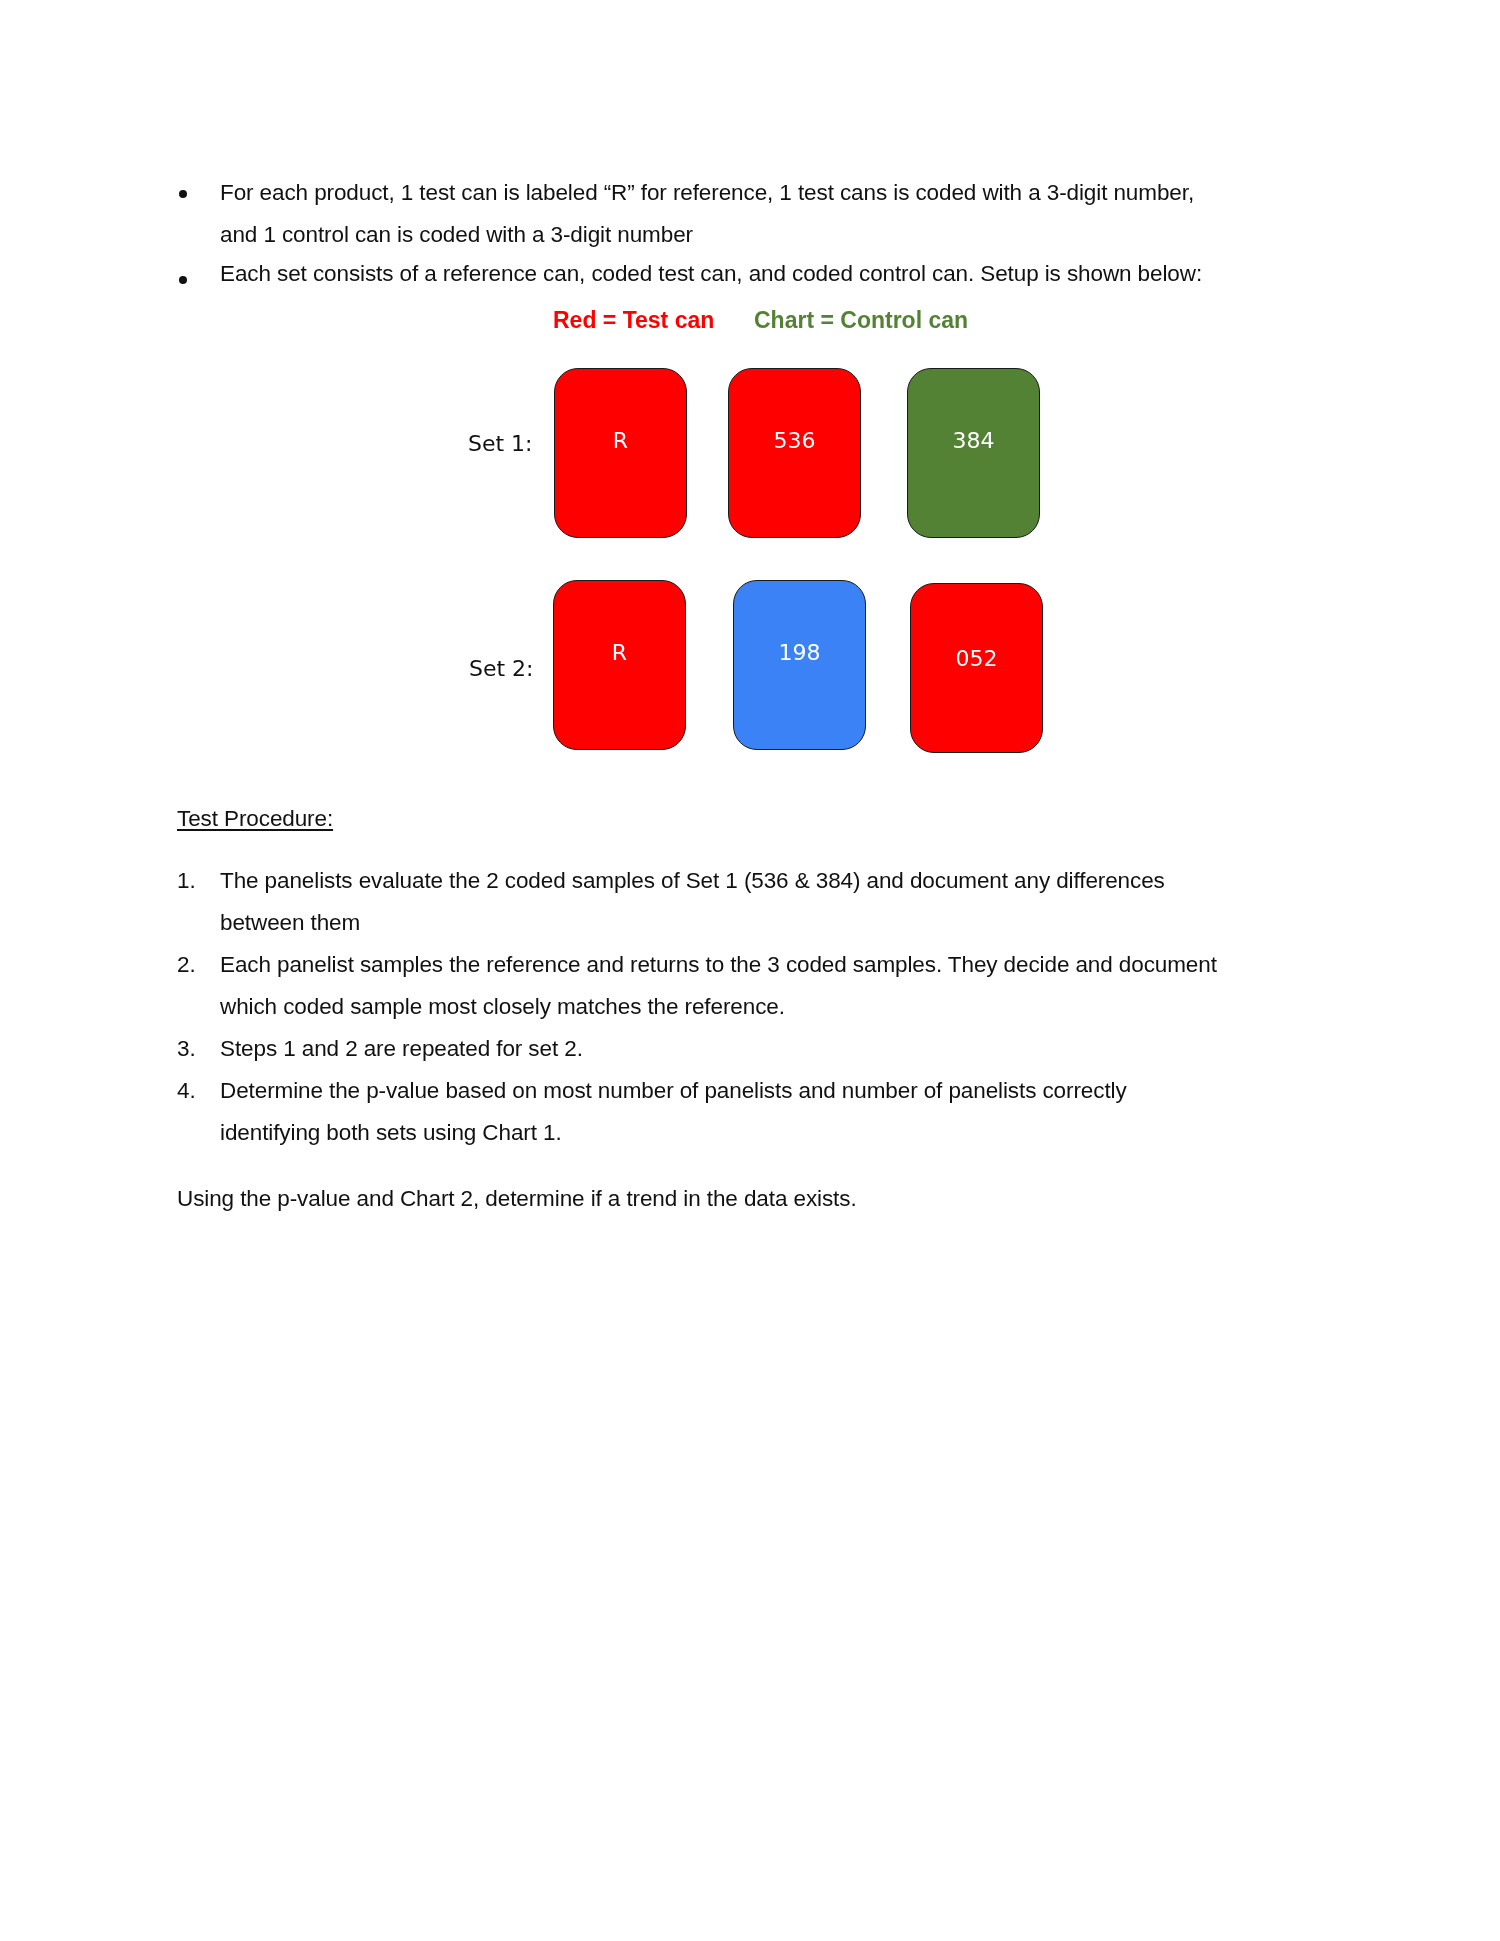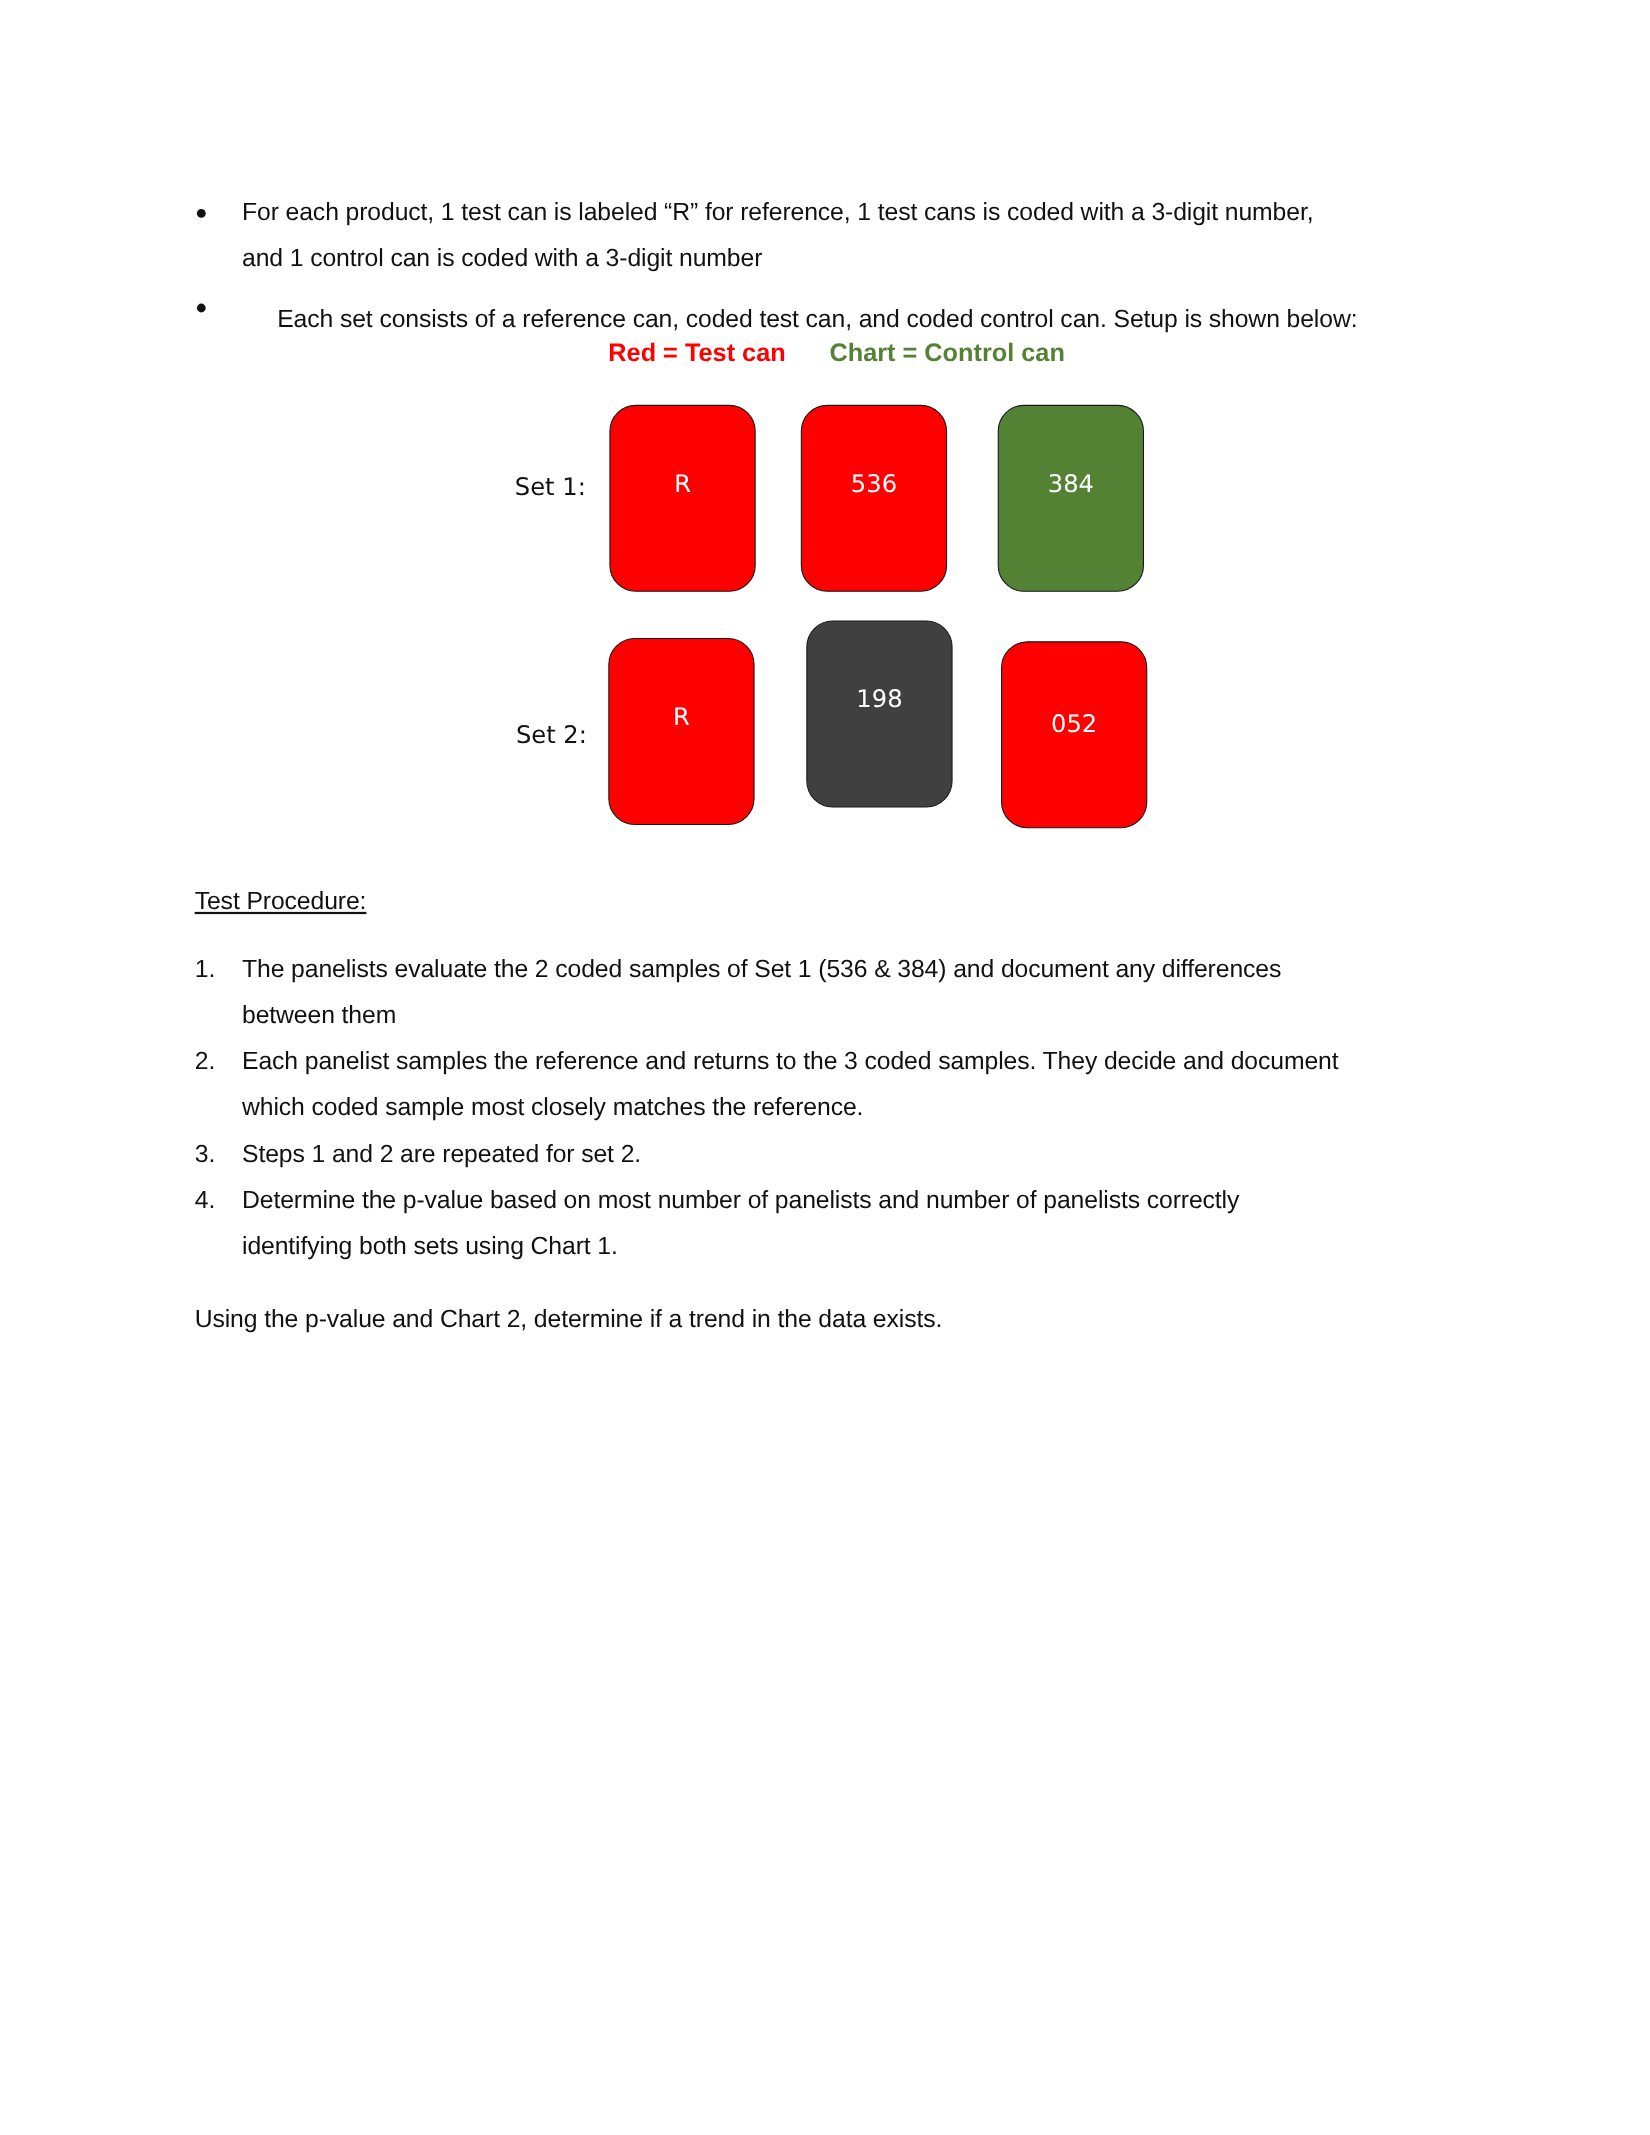--- a/index.html
+++ b/index.html
@@ -16,21 +16,21 @@
 </style>
 </head>
 <body>
 
 <div>
   <div class="bullet" style="left:179px; top:190px;"></div>
   <div class="line" style="left:220px; top:179px;text-align:center;">For each product, 1 test can is labeled “R” for reference, 1 test cans is coded with a 3-digit number,</div>
   <div class="line" style="left:220px; top:221px;">and 1 control can is coded with a  3-digit number</div>
 
   <div class="bullet" style="left:179px; top:276px;"></div>
-  <div class="line" style="left:220px; top:276px;margin-left:32px;">Each set consists of a reference can, coded test can, and coded control can. Setup is shown below:</div>
+  <div class="line" style="left:220px; top:260px;">Each set consists of a reference can, coded test can, and coded control can. Setup is shown below:</div>
 </div>
 
 <div>
   <div class="legend" style="left:553px; color:#ff0000;">Red = Test can</div>
   <div class="legend" style="left:754px; color:#548235;">Chart = Control can</div>
 </div>
 
 <div>
   <div class="set-label" style="left:468px; top:430px;">Set 1:</div>
   <div class="can" style="left:554px; top:368px; background:#ff0000;">
@@ -42,21 +42,21 @@
   <div class="can" style="left:907px; top:368px; background:#548235;">
     <span>384</span>
   </div>
 </div>
 
 <div>
   <div class="set-label" style="left:469px; top:655px;">Set 2:</div>
   <div class="can" style="left:553px; top:580px; background:#ff0000;">
     <span>R</span>
   </div>
-  <div class="can" style="left:733px; top:564px; background:#404040;padding-left:36px;">
+  <div class="can" style="left:733px; top:580px; background:#3b82f6;padding-left:36px;">
     <span>198</span>
   </div>
   <div class="can" style="left:910px; top:583px; background:#ff0000;">
     <span style="top:61px;">052</span>
   </div>
 </div>
 
 <div>
   <div class="line heading" style="left:177px; top:805px;">Test Procedure:</div>
 

